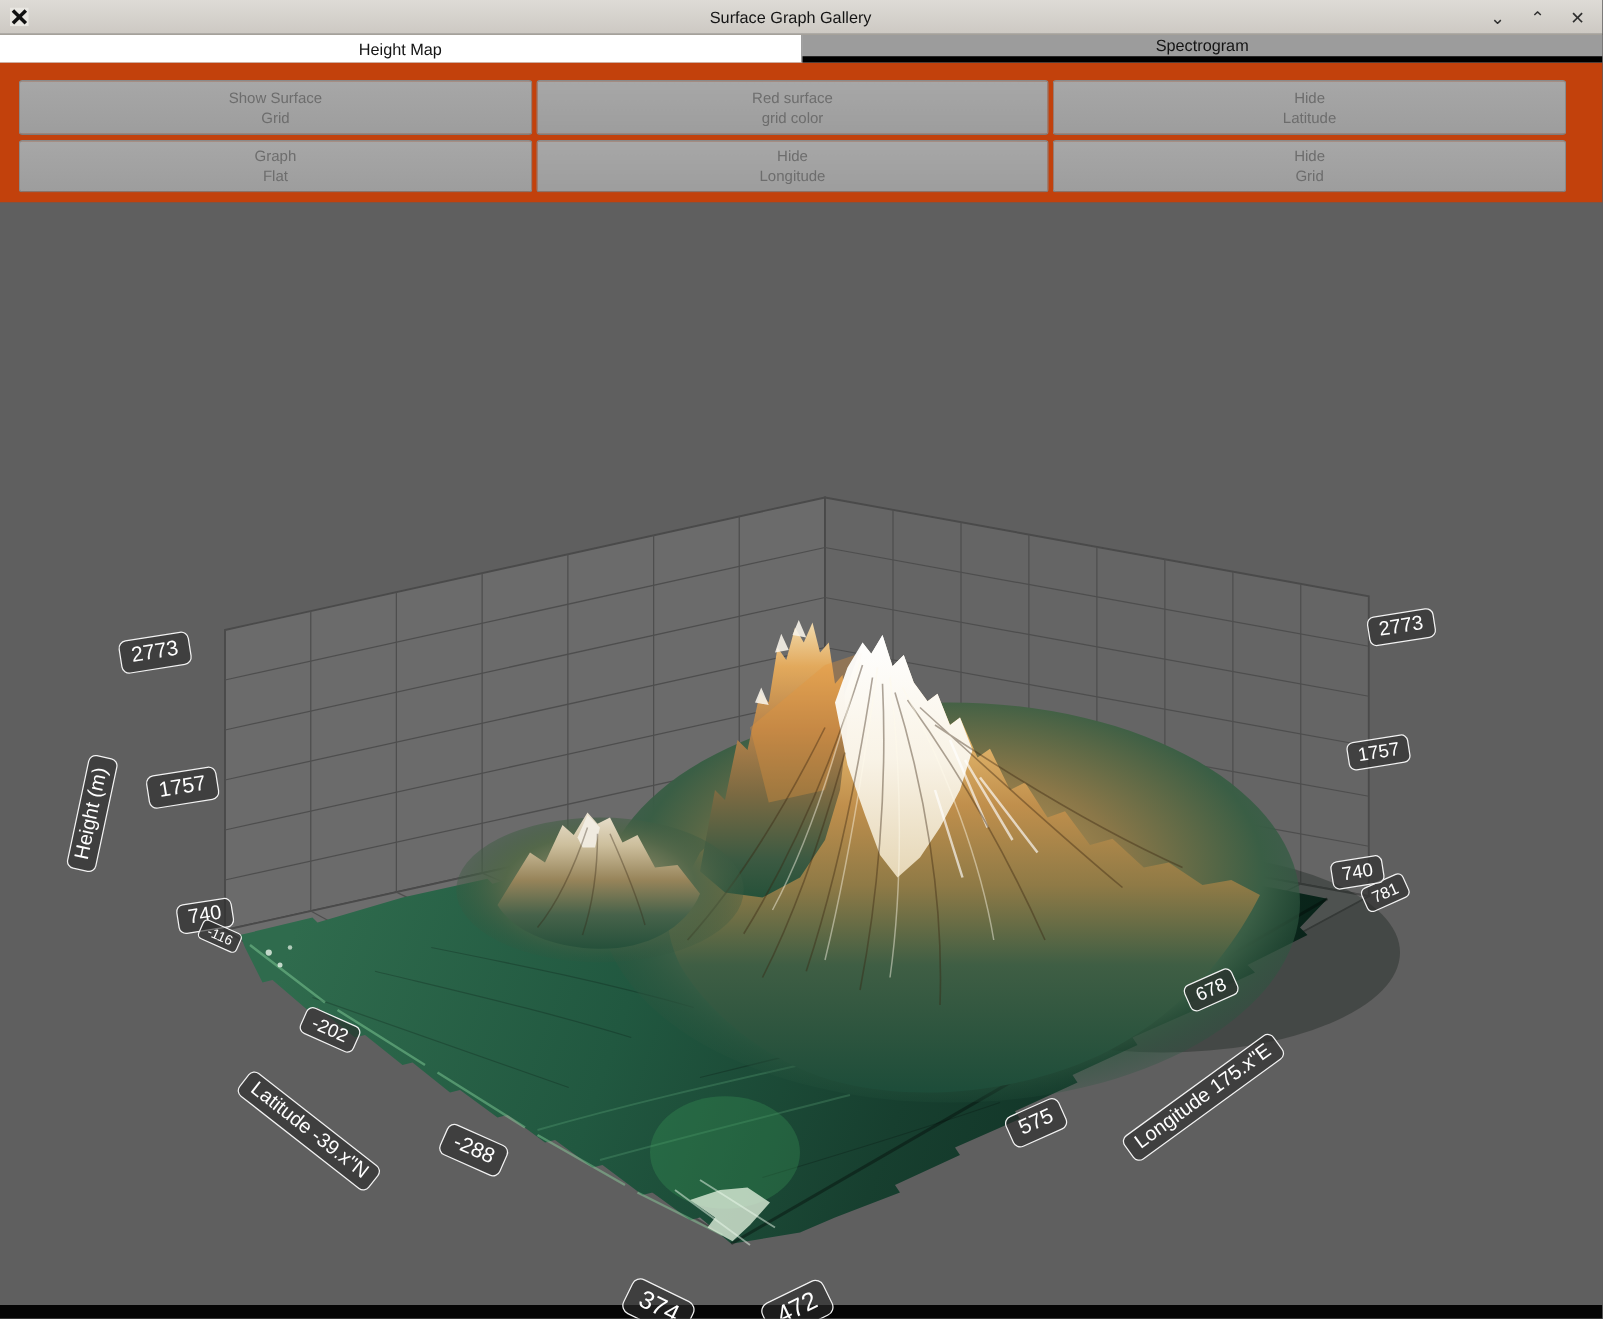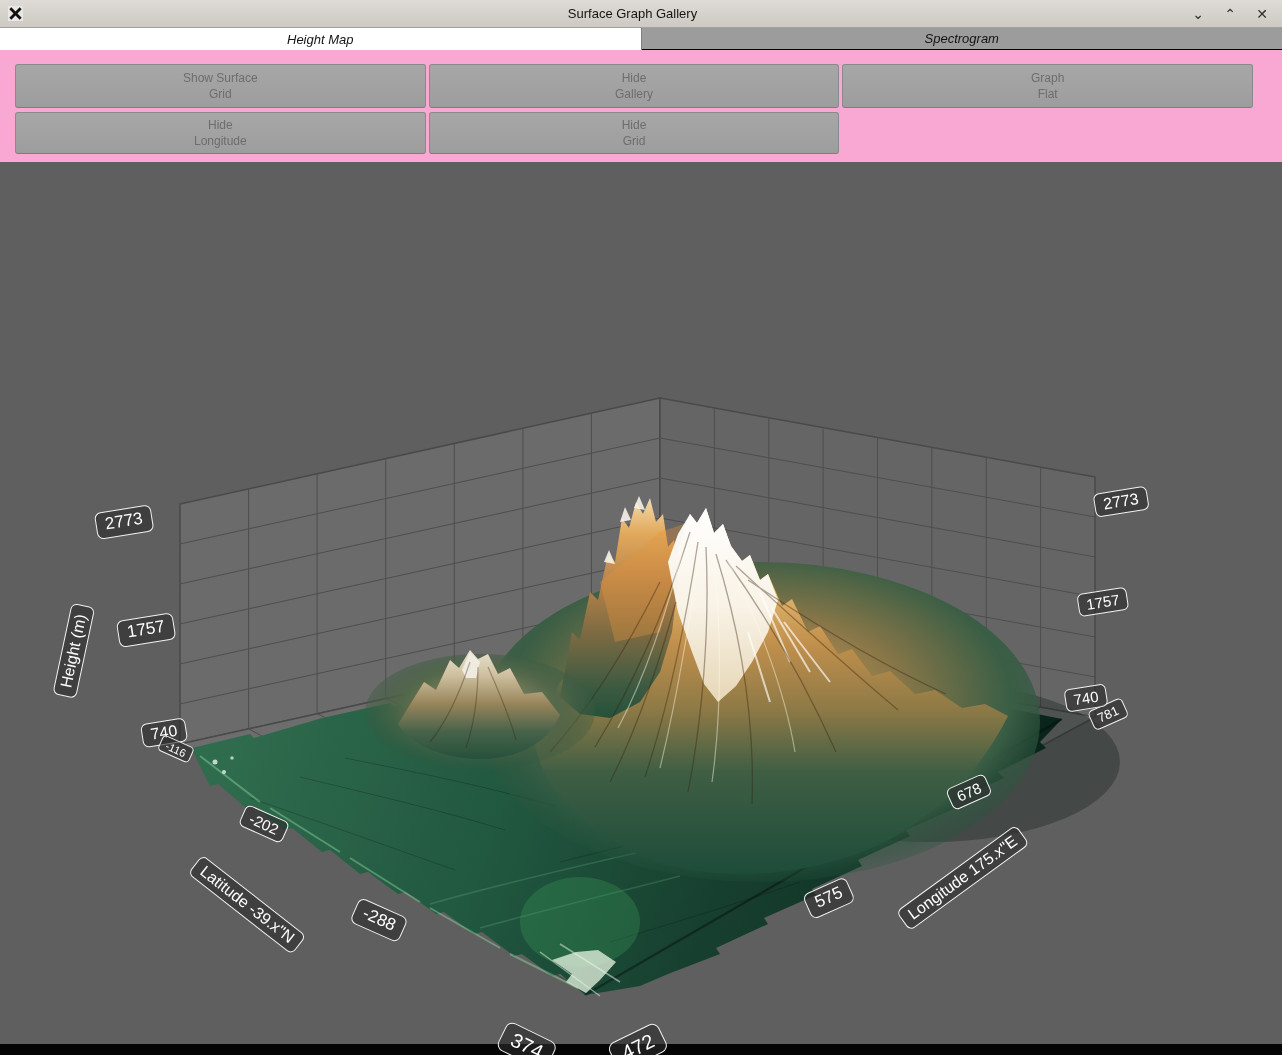--- a/index.html
+++ b/index.html
@@ -16,32 +16,32 @@
     display:flex;align-items:center;position:relative;
   }
   .app-icon{margin-left:7px;width:16px;height:16px;display:flex;align-items:center;justify-content:center;}
   .window-title{
     position:absolute;left:0;right:17px;text-align:center;
     font-size:13px;color:#141414;pointer-events:none;
   }
   .win-controls{margin-left:auto;display:flex;align-items:center;gap:16px;padding-right:12px;z-index:2;}
   .win-btn{font-size:14px;color:#2e2e2e;line-height:14px;width:16px;text-align:center;cursor:default;}
   
-  .tabbar{height:22px;display:flex;background:#9c9c9c;font-style:italic;}
+  .tabbar{height:22px;display:flex;background:#9c9c9c;}
   .tab{
     flex:1;display:flex;align-items:center;justify-content:center;
     font-size:13px;color:#141414;background:#9c9c9c;
-    border-right:1px solid #7f7f7f;border-bottom:1px solid #000000;
+    border-right:1px solid #7f7f7f;border-bottom:5px solid #000000;
     box-sizing:border-box;cursor:default;
   }
   .tab:last-child{border-right:none;}
   .tab.selected{background:#ffffff;border-bottom:none;}
   
   .toolbar{
-    background:#f9a8d4;height:112px;box-sizing:border-box;
+    background:#c2410c;height:112px;box-sizing:border-box;
     padding:14px 29px 8px 15px;
     display:grid;grid-template-columns:1fr 1fr 1fr;grid-template-rows:44px 42px;
     gap:4px 3px;
   }
   .tbtn{
     background:linear-gradient(#a7a7a7,#9d9d9d);
     border:1px solid #8a8a8a;border-bottom-color:#7d7d7d;border-radius:3px;
     color:#6d6d6d;font-size:12px;line-height:16px;text-align:center;
     display:flex;flex-direction:column;align-items:center;justify-content:center;
     cursor:default;
@@ -81,22 +81,26 @@
   <div class="tab selected">Height Map</div>
   <div class="tab">Spectrogram</div>
 </div>
 
 <div class="toolbar">
   <div class="tbtn">
     <span>Show Surface</span>
     <span>Grid</span>
   </div>
   <div class="tbtn">
+    <span>Red surface</span>
+    <span>grid color</span>
+  </div>
+  <div class="tbtn">
     <span>Hide</span>
-    <span>Gallery</span>
+    <span>Latitude</span>
   </div>
   <div class="tbtn">
     <span>Graph</span>
     <span>Flat</span>
   </div>
   <div class="tbtn">
     <span>Hide</span>
     <span>Longitude</span>
   </div>
   <div class="tbtn">

